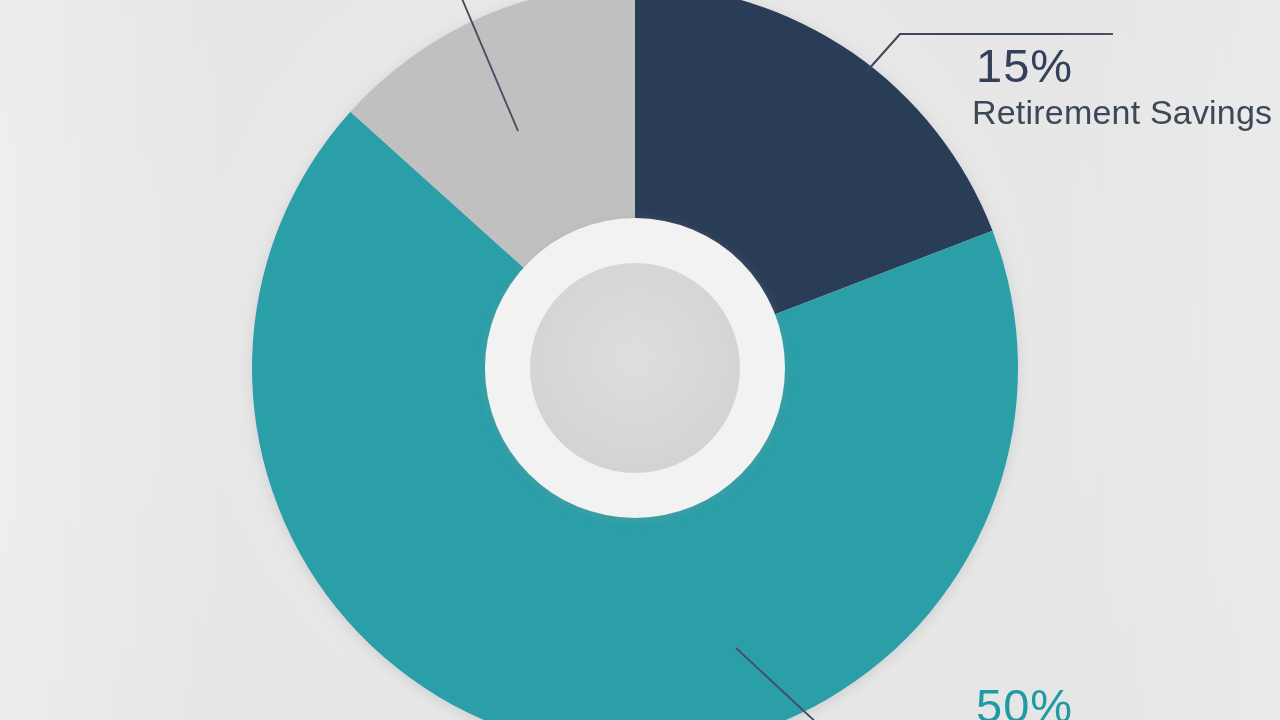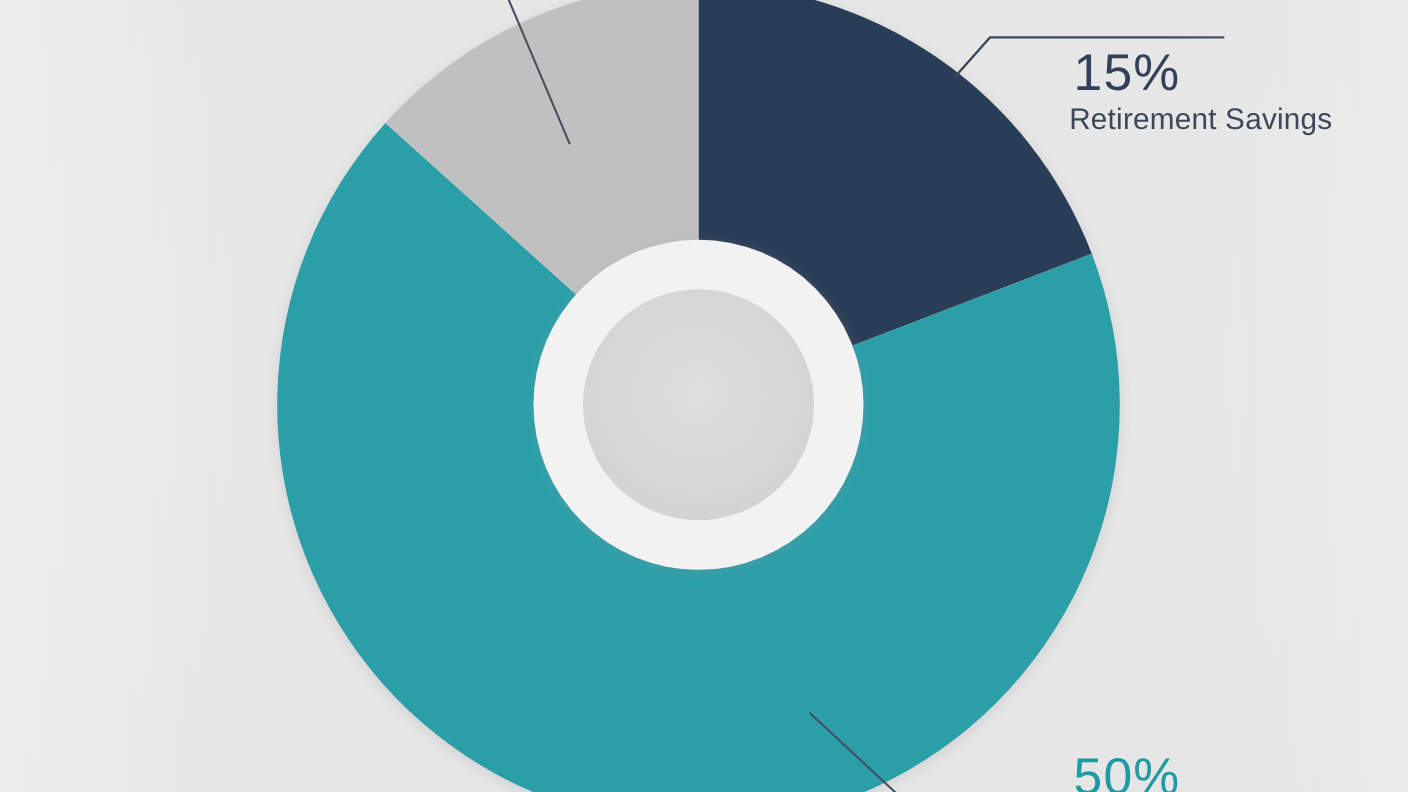--- a/index.html
+++ b/index.html
@@ -44,21 +44,21 @@
   .pct {
     font-size: 47px;
     font-weight: 400;
     letter-spacing: 1px;
     line-height: 1.0;
     white-space: nowrap;
   }
   .pct-navy { color: #33405c; }
   .pct-teal { color: #1f9ba3; }
   .sub {
-    font-size: 27px;
+    font-size: 34px;
     font-weight: 400;
     color: #3c4758;
     letter-spacing: 0.2px;
     white-space: nowrap;
     margin-top: 4px;
   }
   #label-retirement {
     left: 972px;
     top: 42px;
     text-align: left;

